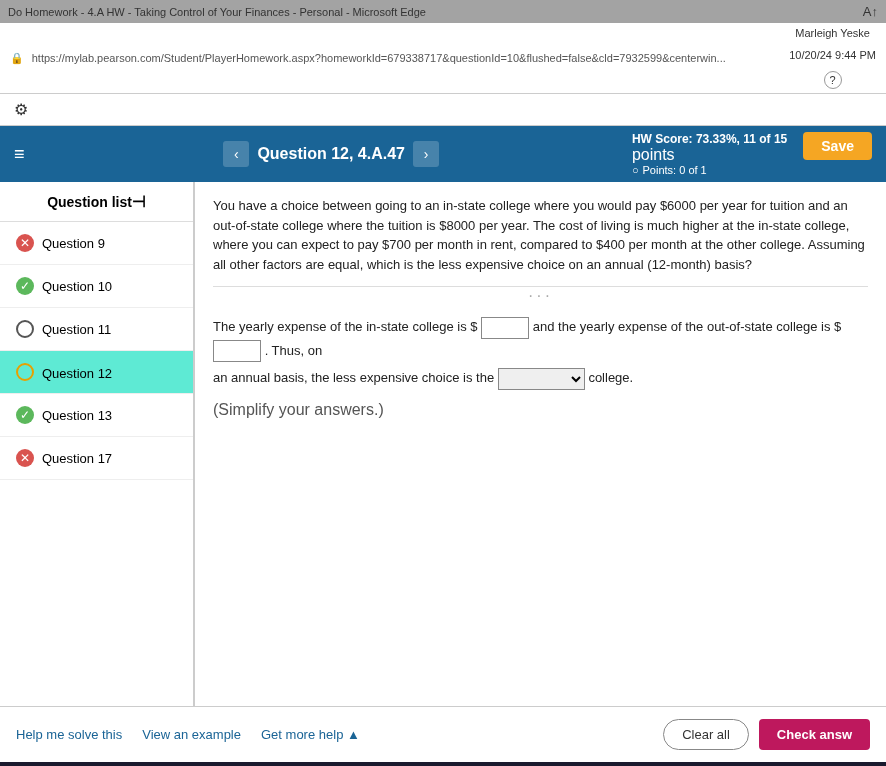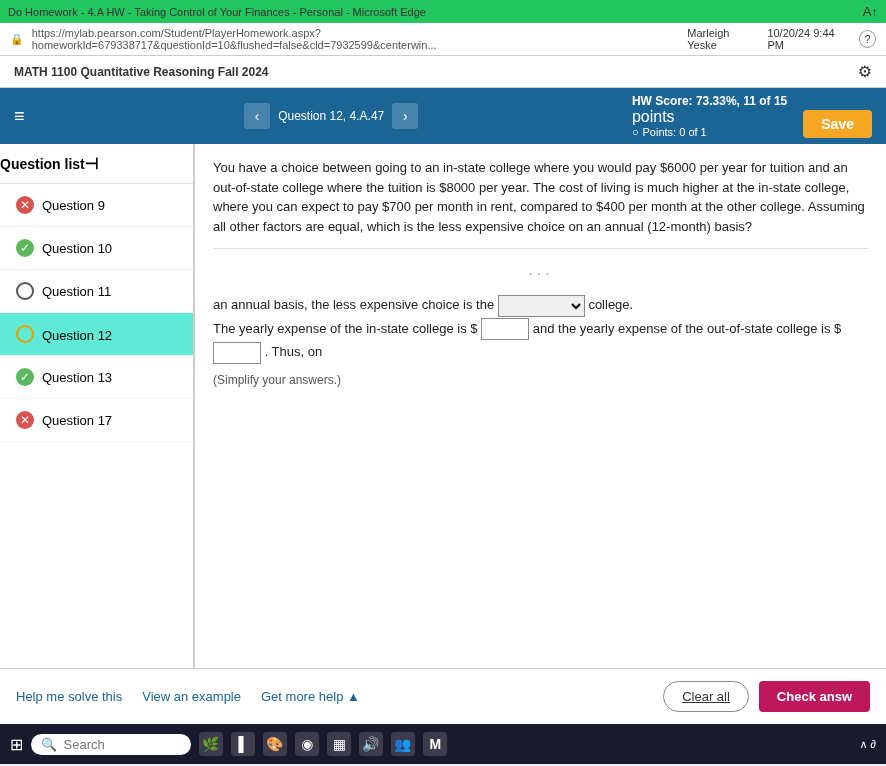--- a/index.html
+++ b/index.html
@@ -1,39 +1,39 @@
 <!DOCTYPE html>
 <html><head>
   <meta charset="utf-8">
   <style>
     * { box-sizing: border-box; margin: 0; padding: 0; }
     body { font-family: Arial, sans-serif; font-size: 13px; background: #f0f0f0; width: 886px; height: 766px; overflow: hidden; }
 
     
     .browser-titlebar {
-      background: #22c55e;
+      background: #a3a3a3;
       padding: 4px 8px;
       font-size: 11px;
       color: #333;
       display: flex;
       align-items: center;
       justify-content: space-between;
     }
     .browser-addressbar {
       background: #fff;
       border-bottom: 1px solid #ccc;
       padding: 4px 10px;
       font-size: 11px;
       color: #333;
       display: flex;
       align-items: center;
       justify-content: space-between;
     }
     .browser-addressbar .url { color: #555; font-size: 11px; }
-    .browser-addressbar .user-info { font-size: 11px; color: #333; display: flex; align-items: center; gap: 10px; }
+    .browser-addressbar .user-info { font-size: 11px; color: #333; display: flex; align-items: center; gap: 10px; flex-direction: column; }
 
     
     .app-header {
       background: #fff;
       padding: 6px 14px;
       font-size: 12px;
       color: #333;
       border-bottom: 1px solid #ccc;
     }
 
@@ -54,55 +54,55 @@
     .nav-arrow {
       background: rgba(255,255,255,0.2);
       border: none;
       color: #fff;
       width: 26px; height: 26px;
       border-radius: 3px;
       cursor: pointer;
       font-size: 14px;
       display: flex; align-items: center; justify-content: center;
     }
-    .question-label { font-size: 12px; font-weight: normal; }
+    .question-label { font-size: 16px; font-weight: bold; }
     .top-nav-right { display: flex; flex-direction: column; align-items: flex-end; gap: 2px; }
     .save-btn {
       background: #f5a623;
       border: none;
       color: #fff;
       font-size: 14px;
       font-weight: bold;
       padding: 6px 18px;
       border-radius: 4px;
       cursor: pointer;
       margin-left: 16px;
     }
-    .top-nav-right-row { display: flex; align-items: flex-end; }
+    .top-nav-right-row { display: flex; align-items: flex-start; }
 
     
     .main-area {
       display: flex;
       height: calc(766px - 30px - 32px - 30px - 54px - 56px - 40px);
       background: #fff;
     }
 
     
     .sidebar {
       width: 195px;
       min-width: 195px;
       border-right: 2px solid #ccc;
       overflow-y: auto;
       background: #fff;
     }
     .sidebar-header {
       display: flex;
       align-items: center;
-      justify-content: flex-start;
-      padding: 10px 0;
+      justify-content: center;
+      padding: 10px 12px;
       font-size: 14px;
       font-weight: bold;
       border-bottom: 1px solid #ddd;
     }
     .sidebar-item {
       display: flex;
       align-items: center;
       padding: 12px 16px;
       cursor: pointer;
       border-bottom: 1px solid #eee;
@@ -120,21 +120,21 @@
     .content-area {
       flex: 1;
       padding: 14px 18px;
       overflow-y: auto;
       background: #fff;
     }
     .question-text {
       font-size: 13px;
       line-height: 1.5;
       color: #222;
-      margin-bottom: 16px;
+      margin-bottom: 0;
       border-bottom: 1px solid #ddd;
       padding-bottom: 12px;
     }
     .dots-separator { text-align: center; color: #aaa; margin-bottom: 10px; font-size: 16px; letter-spacing: 3px; }
     .answer-area { font-size: 13px; line-height: 1.8; color: #222; }
     .answer-input {
       border: 1px solid #888;
       width: 48px;
       height: 22px;
       font-size: 12px;
@@ -144,21 +144,21 @@
     }
     .answer-select {
       border: 1px solid #888;
       height: 22px;
       font-size: 12px;
       padding: 1px 2px;
       display: inline-block;
       vertical-align: middle;
       min-width: 80px;
     }
-    .simplify-note { font-size: 12px; color: #555; margin-top: 6px; }
+    .simplify-note { font-size: 16px; color: #555; margin-top: 6px; }
 
     
     .footer-toolbar {
       background: #fff;
       border-top: 1px solid #ccc;
       padding: 18px 16px;
       display: flex;
       align-items: center;
       justify-content: space-between;
       height: 56px;
@@ -173,21 +173,20 @@
     }
     .footer-right { display: flex; align-items: center; gap: 10px; }
     .clear-all-btn {
       background: #fff;
       border: 1px solid #888;
       color: #333;
       font-size: 13px;
       padding: 7px 18px;
       border-radius: 20px;
       cursor: pointer;
-      text-decoration: underline;
     }
     .check-answer-btn {
       background: #be185d;
       border: none;
       color: #fff;
       font-size: 13px;
       font-weight: bold;
       padding: 8px 18px;
       border-radius: 4px;
       cursor: pointer;
@@ -233,21 +232,20 @@
   </div>
   <div class="user-info">
     <span>Marleigh Yeske</span>
     <span>10/20/24 9:44 PM</span>
     <span style="border:1px solid #999;border-radius:50%;width:18px;height:18px;display:inline-flex;align-items:center;justify-content:center;cursor:pointer;font-size:11px;">?</span>
   </div>
 </div>
 
 <div class="app-header">
   <div style="display:flex;align-items:center;justify-content:space-between;">
-    <span style="font-weight:bold;">MATH 1100 Quantitative Reasoning Fall 2024</span>
     <span style="font-size:16px;cursor:pointer;">⚙</span>
   </div>
 </div>
 
 <div class="top-nav">
   <div class="top-nav-left">
     <span class="hamburger-icon">≡</span>
   </div>
   <div class="top-nav-center">
     <button class="nav-arrow">‹</button>
@@ -301,36 +299,36 @@
       <div class="status-icon status-wrong">✕</div>
       <span>Question 17</span>
     </div>
   </div>
 
   <div class="content-area">
     <div class="question-text">You have a choice between going to an in-state college where you would pay $6000 per year for tuition and an out-of-state college where the tuition is $8000 per year. The cost of living is much higher at the in-state college, where you can expect to pay $700 per month in rent, compared to $400 per month at the other college. Assuming all other factors are equal, which is the less expensive choice on an annual (12-month) basis?</div>
     <div class="dots-separator">···</div>
 
     <div class="answer-area">
+      <div>
+        <span>The yearly expense of the in-state college is $</span>
+        <input class="answer-input" type="text" style="">
+        <span>and the yearly expense of the out-of-state college is $</span>
+        <input class="answer-input" type="text" style="">
+        <span>. Thus, on</span>
+      </div>
       <div style="margin-top:4px;">
         <span>an annual basis, the less expensive choice is the</span>
         <select class="answer-select">
           <option value=""></option>
           <option value="in-state">in-state</option>
           <option value="out-of-state">out-of-state</option>
         </select>
         <span>college.</span>
       </div>
-      <div>
-        <span>The yearly expense of the in-state college is $</span>
-        <input class="answer-input" type="text" style="">
-        <span>and the yearly expense of the out-of-state college is $</span>
-        <input class="answer-input" type="text" style="">
-        <span>. Thus, on</span>
-      </div>
       <div class="simplify-note">(Simplify your answers.)</div>
     </div>
   </div>
 </div>
 
 <div class="footer-toolbar">
   <div class="footer-left">
     <a class="footer-link">Help me solve this</a>
     <a class="footer-link">View an example</a>
     <a class="footer-link">Get more help ▲</a>

